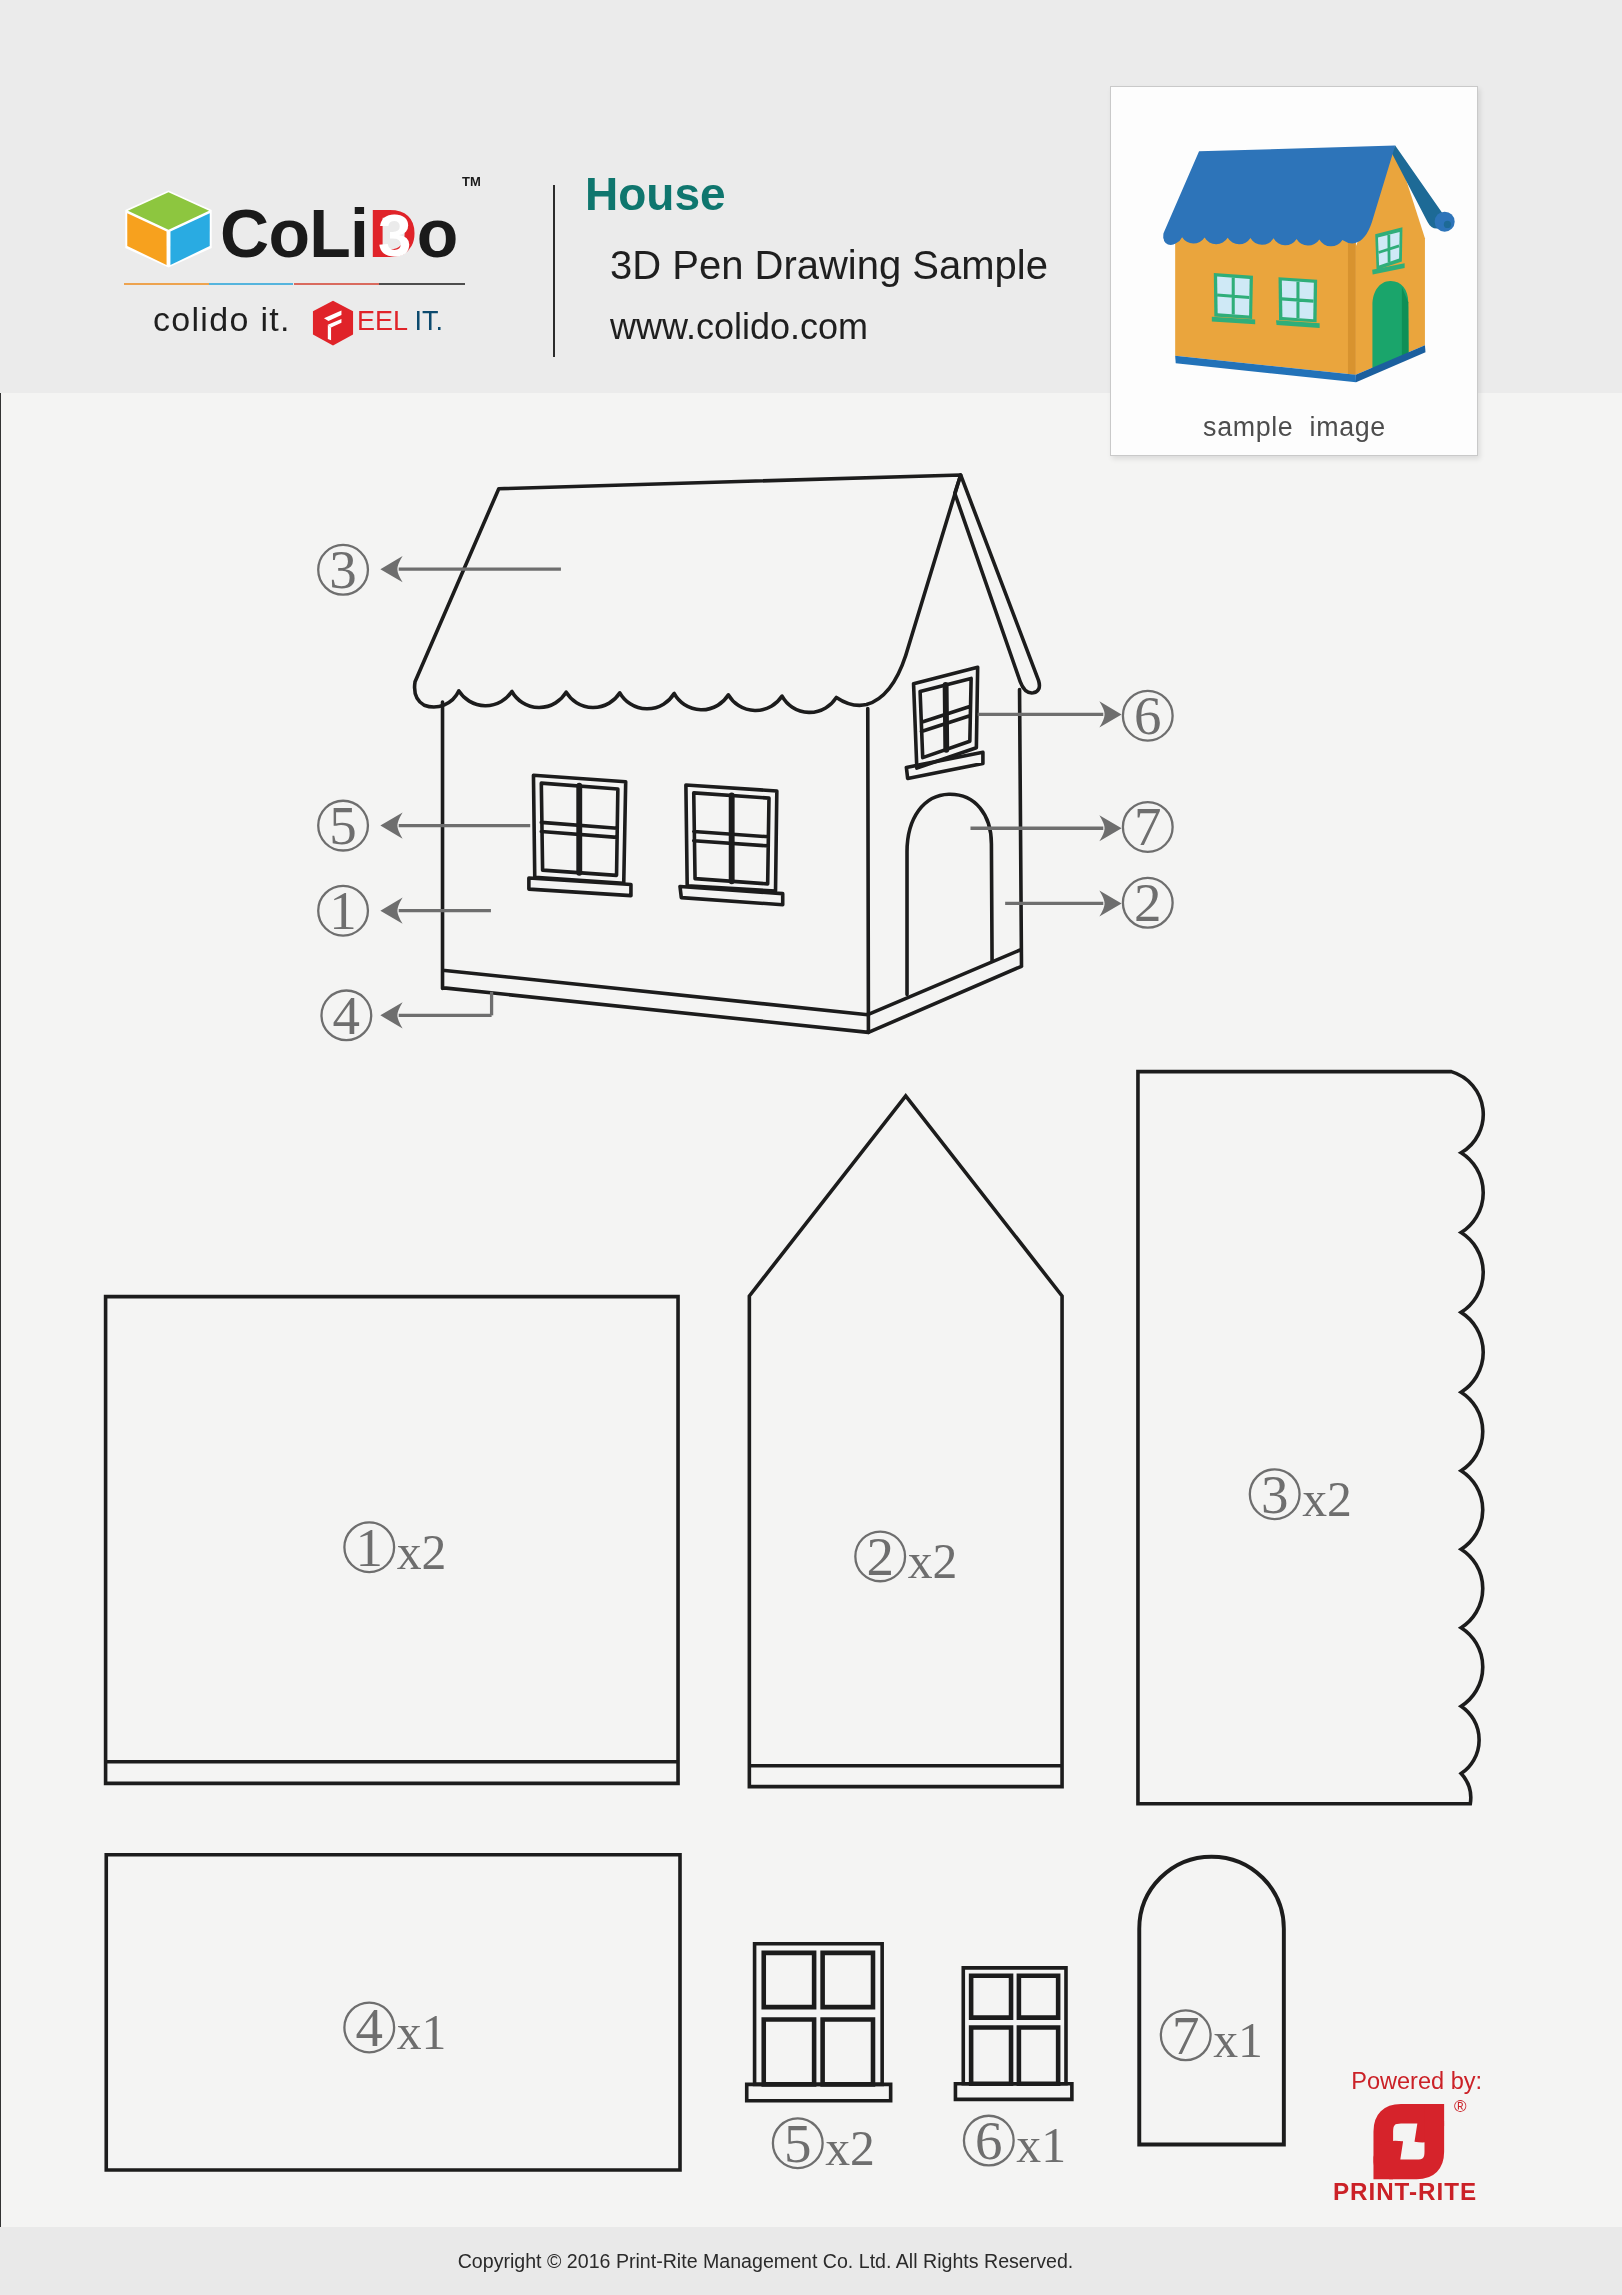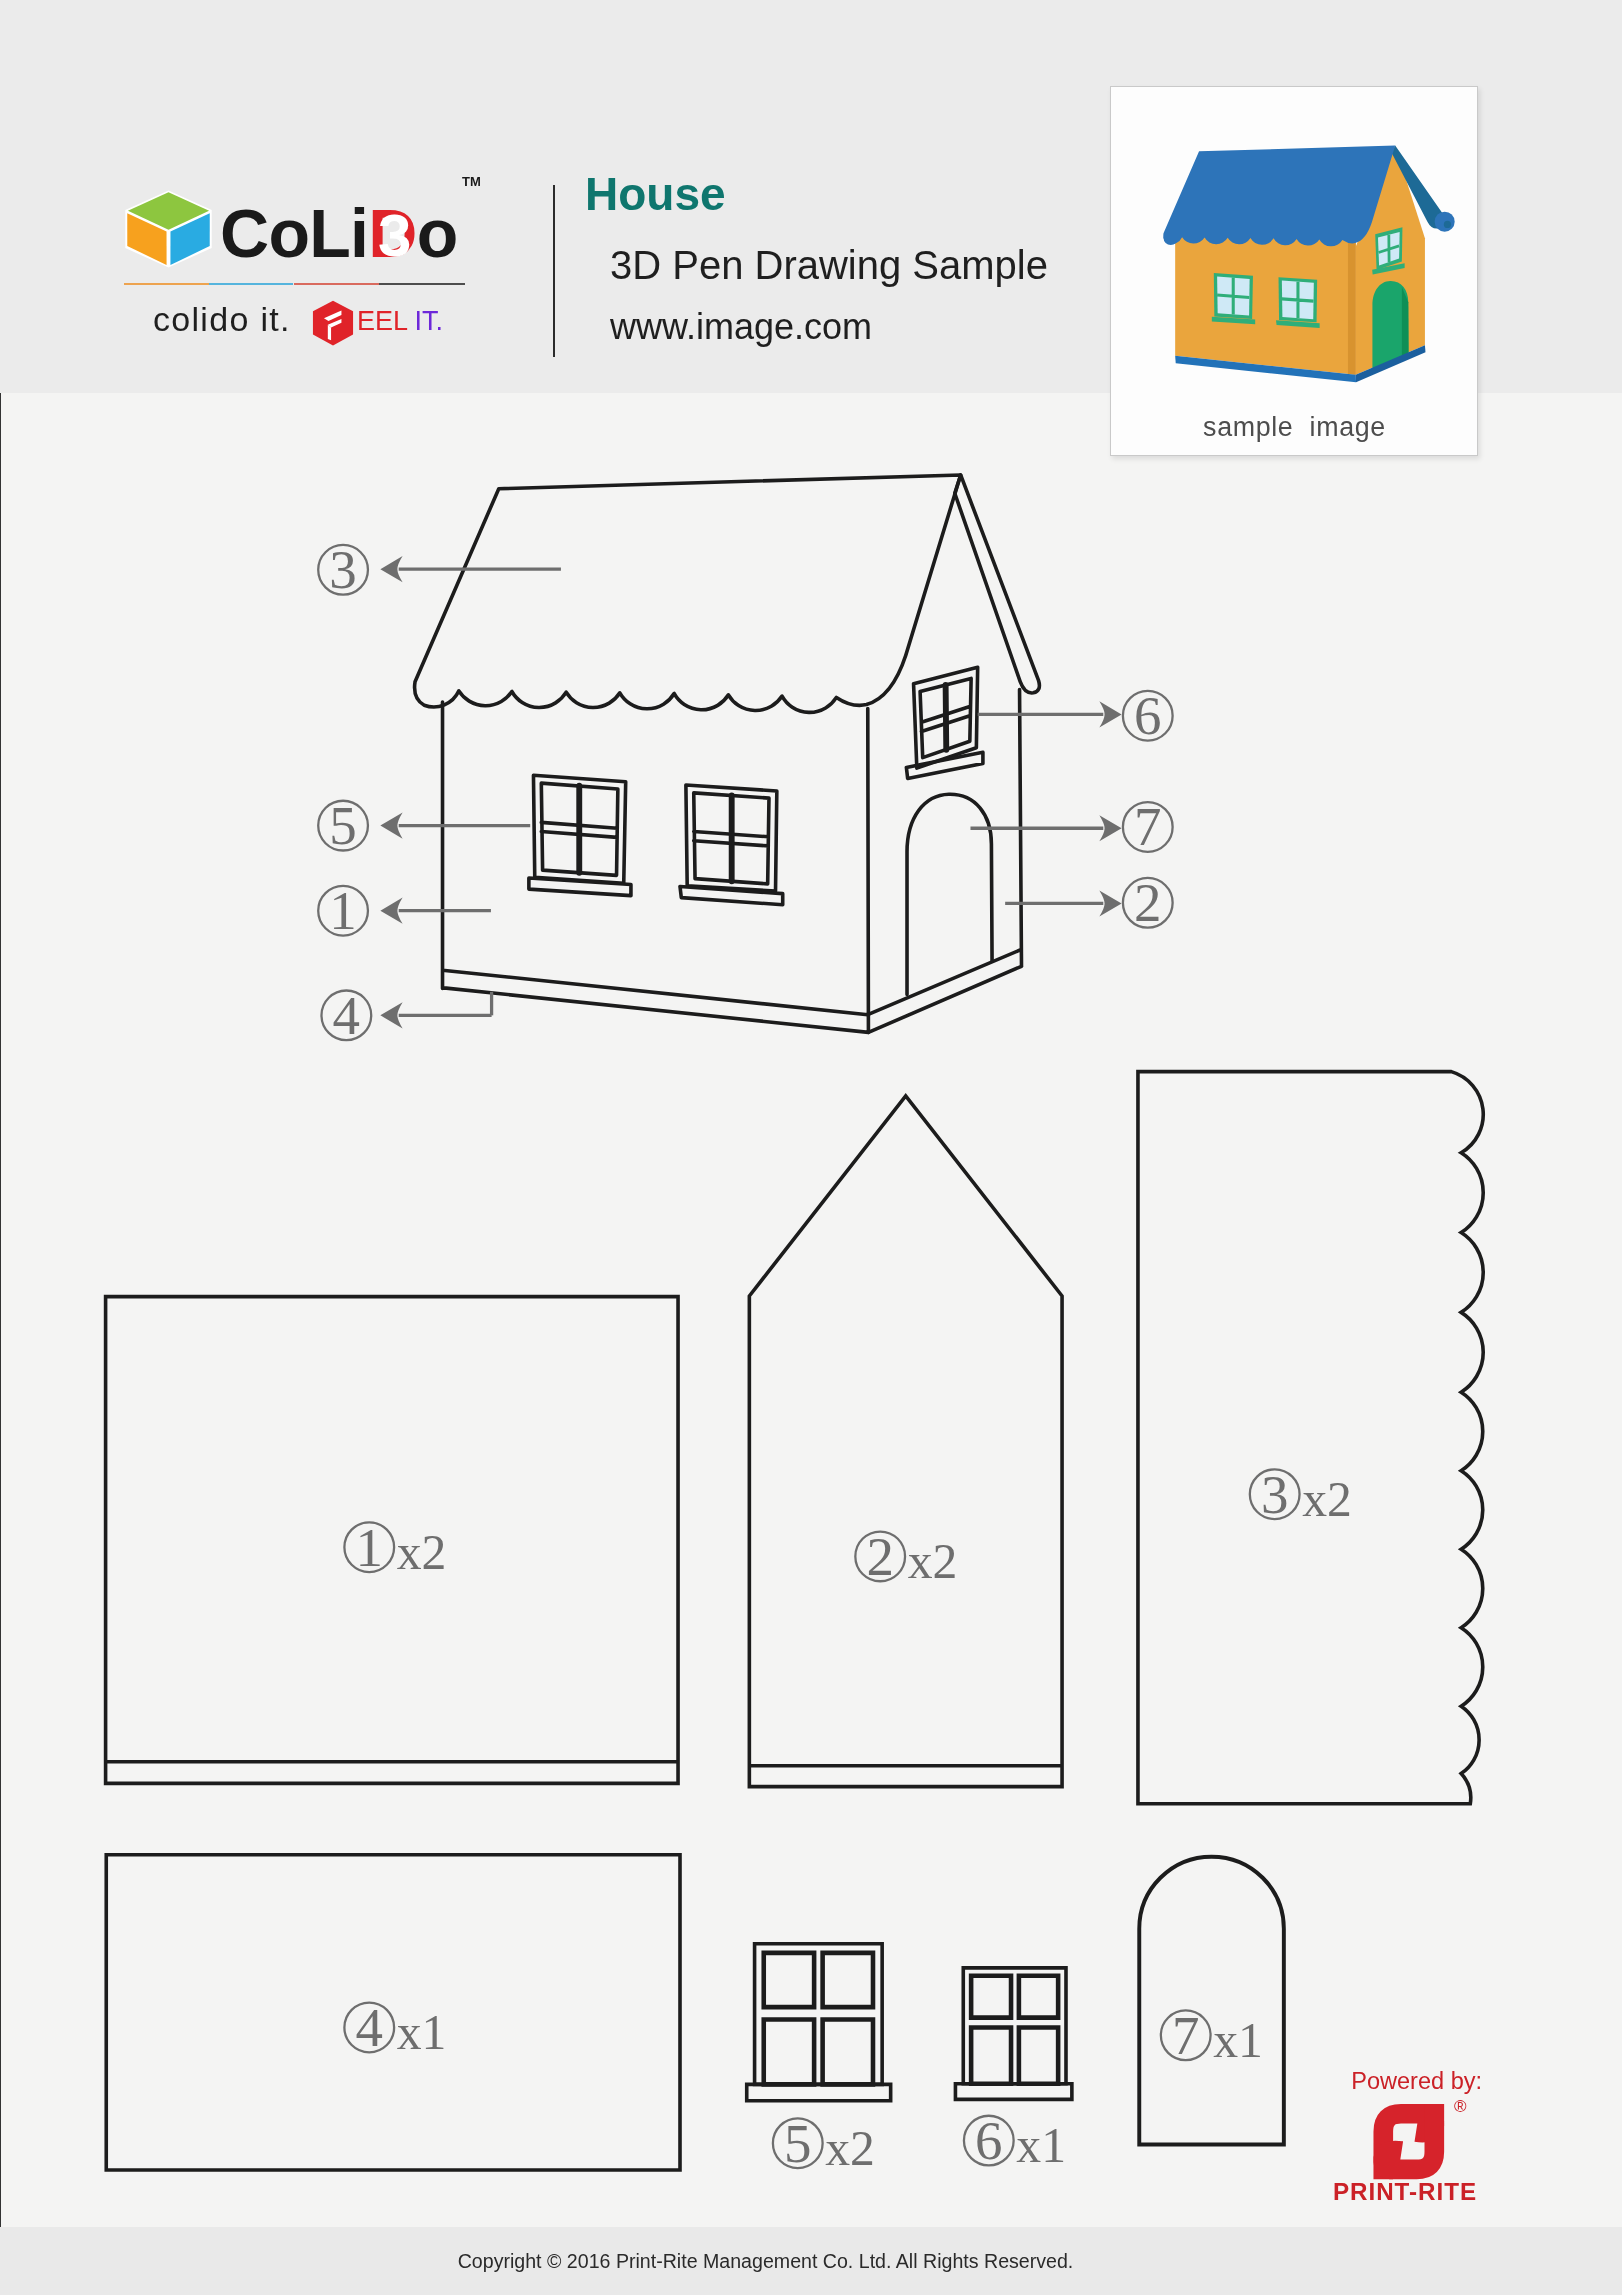--- a/index.html
+++ b/index.html
@@ -38,29 +38,29 @@
 
 <div class="abs" style="left:153px;top:302px;font-size:34px;line-height:1;color:#1f1f1f;letter-spacing:1.3px;">colido it.</div>
 
 <svg class="abs" style="left:311px;top:300px;" width="44" height="47" viewBox="0 0 68 72">
   <polygon points="34,1 65,17 65,53 34,70 3,53 3,17" fill="#e02329"></polygon>
   <path d="M20,28 L47,16 L47,23 L27,32 Z" fill="#ffffff"></path>
   <path d="M26,38 L47,29 L47,35 L31,42 Z" fill="#ffffff"></path>
   <path d="M26,38 L31,42 L31,62 L26,60 Z" fill="#ffffff"></path>
 </svg>
 
-<div class="abs" style="left:357px;top:308px;font-size:27px;line-height:1;color:#e02329;letter-spacing:0px;">EEL<span style="color:#6d28d9;margin-top:48px;"> IT.</span></div>
+<div class="abs" style="left:357px;top:308px;font-size:27px;line-height:1;color:#e02329;letter-spacing:0px;">EEL<span style="color:#0c4a6e;margin-top:48px;"> IT.</span></div>
 
 <div class="abs" style="left:553px;top:185px;width:2px;height:172px;background:#2b2b2b;"></div>
 
 <div class="abs" style="left:585px;top:171px;font-size:46px;font-weight:bold;line-height:1;color:#0f766e;">House</div>
 
 <div class="abs" style="left:610px;top:245px;font-size:40px;line-height:1;color:#1f1f1f;">3D Pen Drawing Sample</div>
 
-<div class="abs" style="left:610px;top:309px;font-size:36px;line-height:1;color:#1f1f1f;">www.image.com</div>
+<div class="abs" style="left:610px;top:309px;font-size:36px;line-height:1;color:#1f1f1f;">www.colido.com</div>
 
 <div class="abs" style="left:1110px;top:86px;width:366px;height:368px;background:#fdfdfd;border:1.3px solid #c9c9c9;box-shadow:2px 2.6px 5.2px rgba(0,0,0,0.10);"></div>
 
 <svg class="abs" style="left:1110px;top:86px;" width="369" height="370" viewBox="0 0 564 566">
 <g transform="translate(-187.85,-217.48) scale(0.425)">
 
   <path d="M 1326,1090 L 1461,733 L 1470,733 L 1575,1060 L 1575,1445 L 1326,1551 Z" fill="#eaa53d"></path>
 
   <path d="M 676,1038 L 1326,1048 L 1326,1551 L 676,1483 Z" fill="#eaa53d"></path>
 

